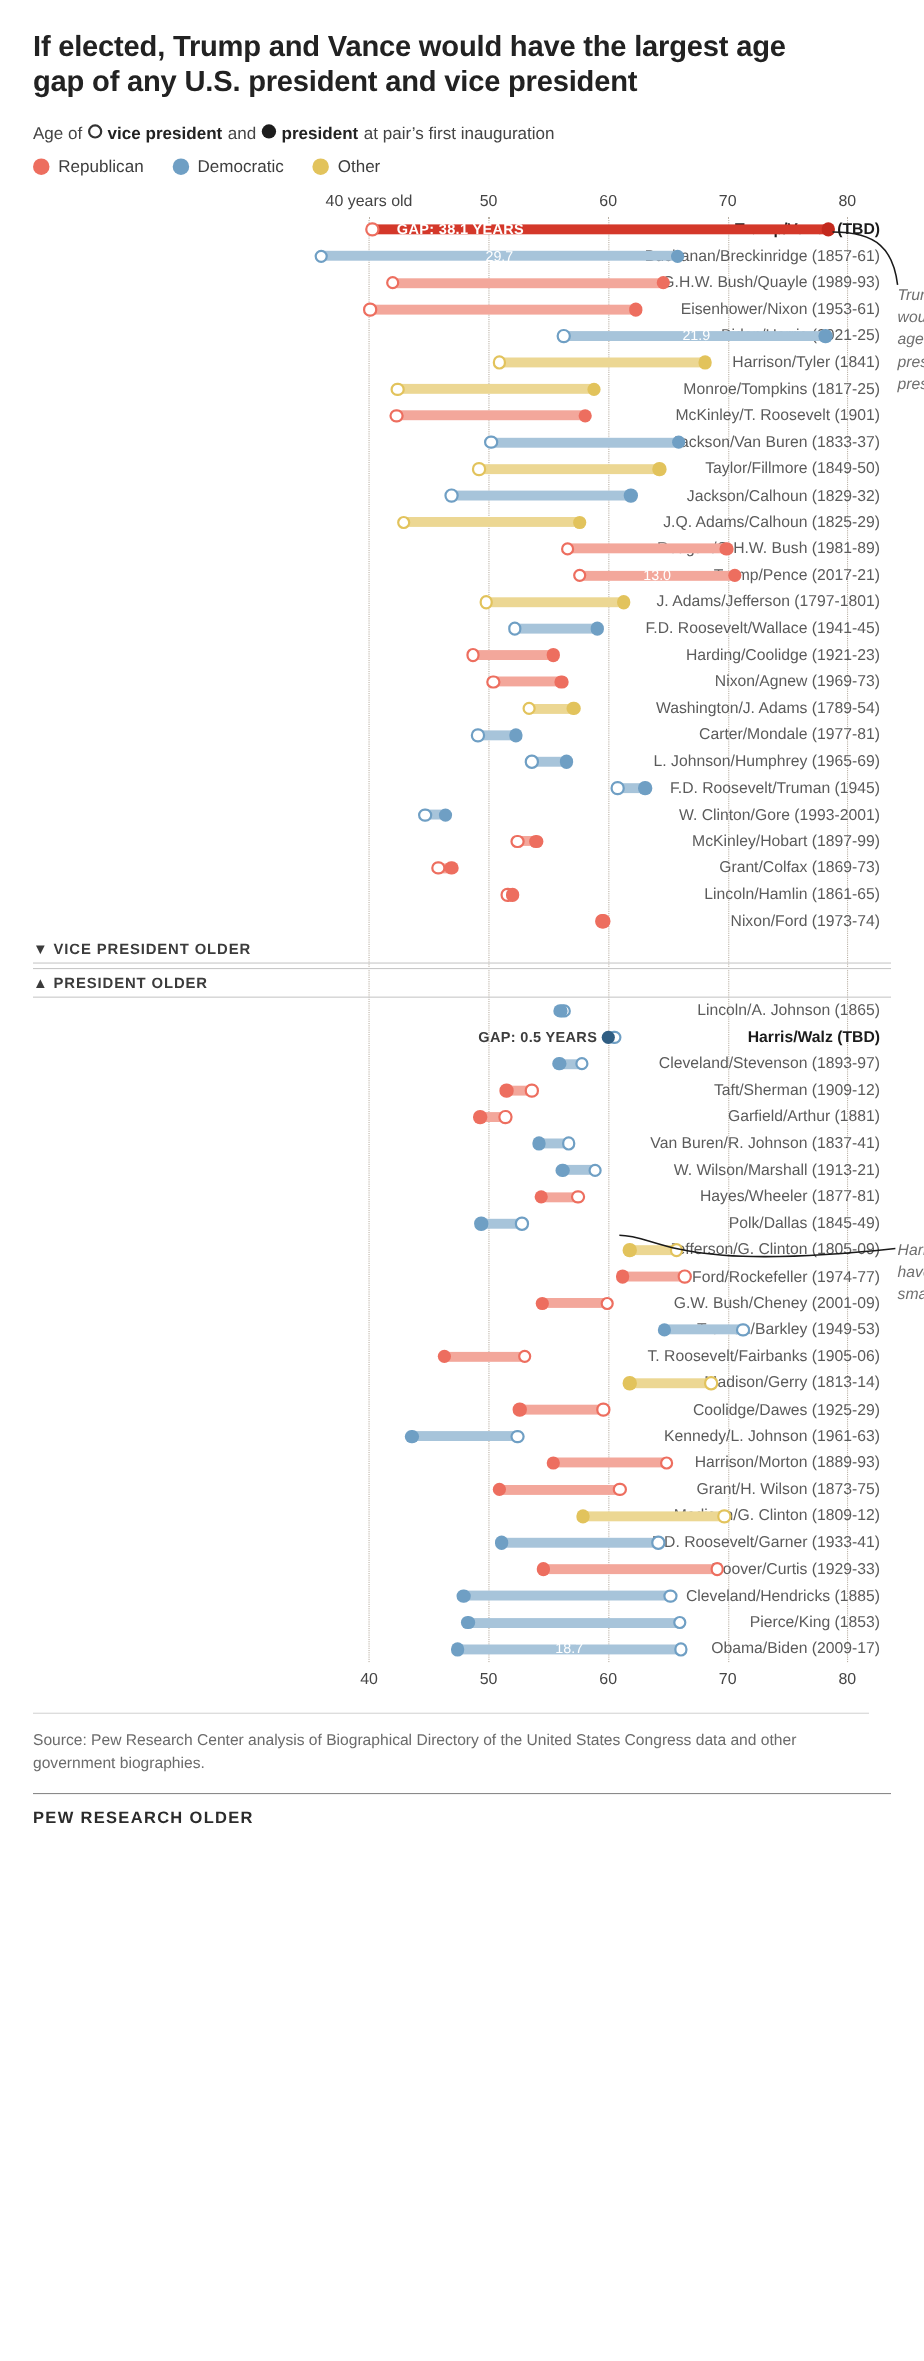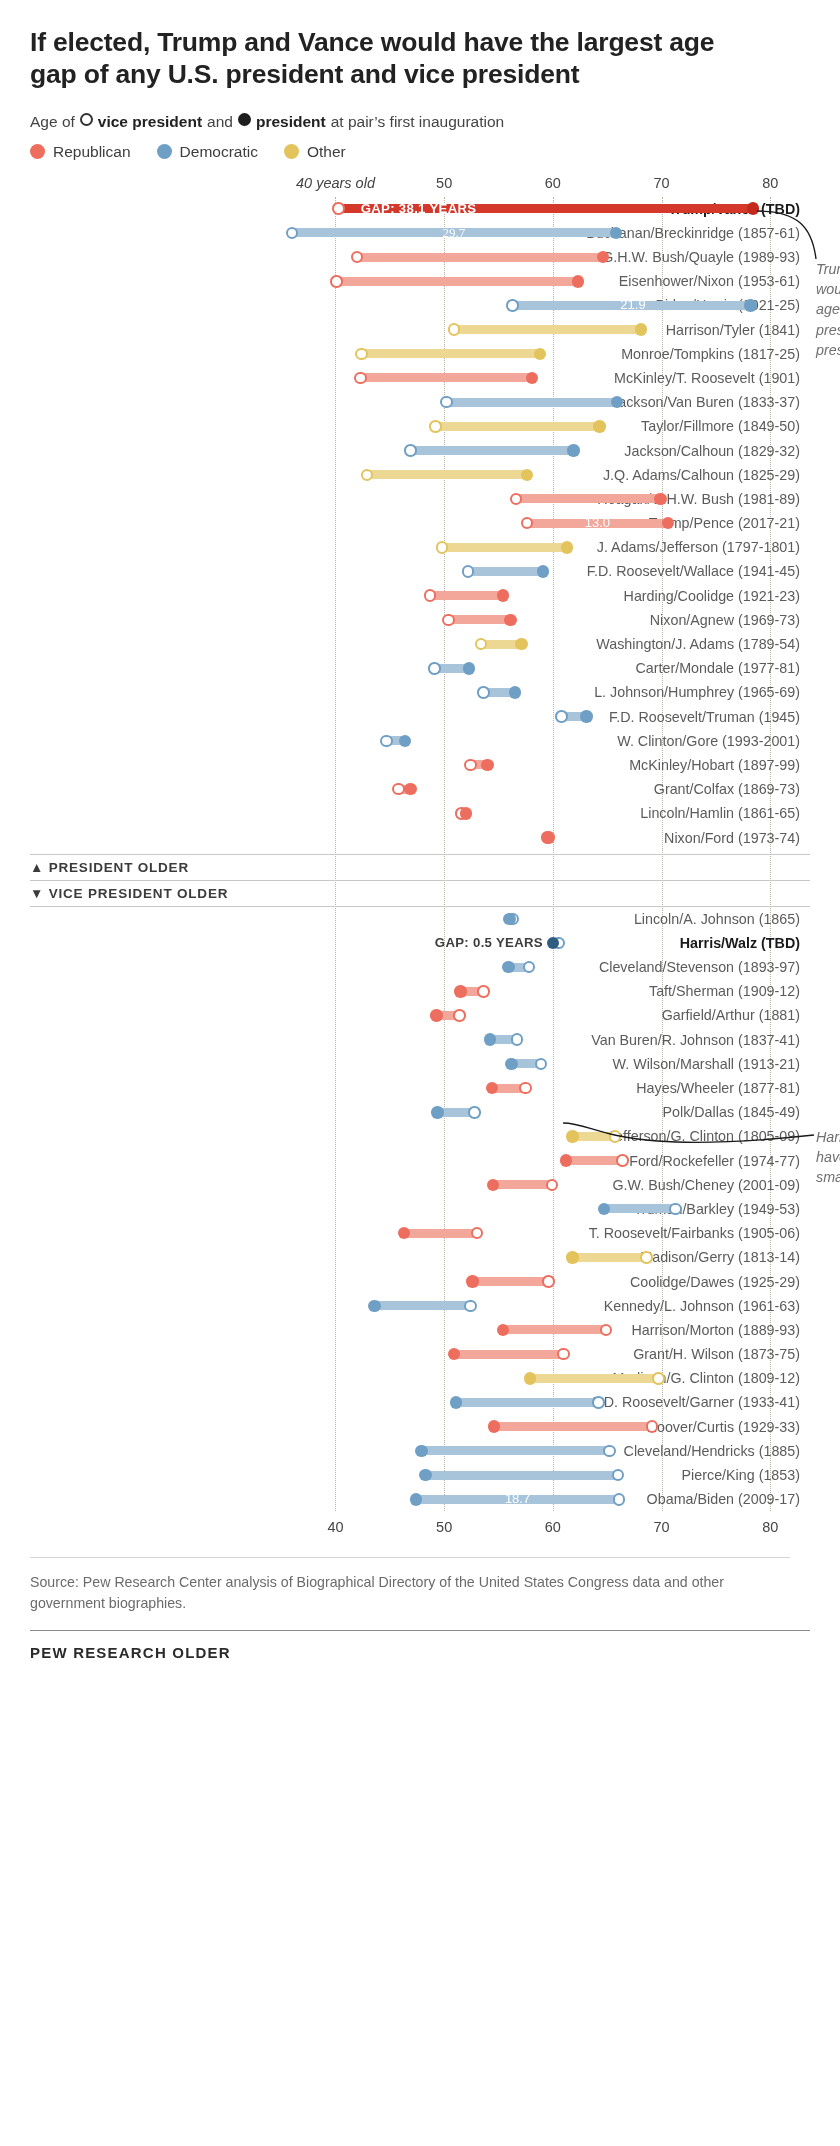--- a/index.html
+++ b/index.html
@@ -228,21 +228,21 @@
       <span>Democratic</span>
     </div>
     <div class="legend-item">
       <span class="legend-dot" style="background:#e2c35c"></span>
       <span>Other</span>
     </div>
   </div>
 
   <div class="chart">
     <div class="axis-top" id="axis-top">
-        <span class="axis-label" style="left: 305.478px; font-style: italic;">40 years old</span>
+        <span class="axis-label" style="left: 305.478px;">40 years old</span>
         <span class="axis-label" style="left: 414.174px;">50</span>
         <span class="axis-label" style="left: 522.87px;">60</span>
         <span class="axis-label" style="left: 631.565px;">70</span>
         <span class="axis-label" style="left: 740.261px;">80</span>
       </div>
     <div class="plot" id="plot">
       <div id="grid-layer" style="position: absolute; inset: 0px;">
           <div class="gridline" style="left: 305.478px;"></div>
           <div class="gridline" style="left: 414.174px;"></div>
           <div class="gridline" style="left: 522.87px;"></div>
@@ -255,21 +255,21 @@
             <div class="bar" style="left: 308.739px; width: 414.13px; background: rgb(212, 56, 42);"></div>
             <div class="dot open" style="left: 308.739px; border: 2.6px solid rgb(237, 110, 95);"></div>
             <div class="dot filled" style="left: 722.87px; background: rgb(195, 41, 29);"></div>
             <div class="gap-label onbar" style="left: 330.739px;">GAP: 38.1 YEARS</div>
           </div>
           <div class="row">
             <div class="row-label">Buchanan/Breckinridge (1857-61)</div>
             <div class="bar" style="left: 262px; width: 323.913px; background: rgb(167, 196, 218);"></div>
             <div class="dot open" style="left: 262px; border: 2.6px solid rgb(111, 159, 196);"></div>
             <div class="dot filled" style="left: 585.913px; background: rgb(111, 159, 196);"></div>
-            <div class="inline-num" style="left: 423.957px; font-family: Liberation Serif, serif;">29.7</div>
+            <div class="inline-num" style="left: 423.957px;">29.7</div>
           </div>
           <div class="row">
             <div class="row-label">G.H.W. Bush/Quayle (1989-93)</div>
             <div class="bar" style="left: 327.217px; width: 245.652px; background: rgb(243, 167, 155);"></div>
             <div class="dot open" style="left: 327.217px; border: 2.6px solid rgb(237, 110, 95);"></div>
             <div class="dot filled" style="left: 572.87px; background: rgb(237, 110, 95);"></div>
           </div>
           <div class="row">
             <div class="row-label">Eisenhower/Nixon (1953-61)</div>
             <div class="bar" style="left: 306.565px; width: 241.304px; background: rgb(243, 167, 155);"></div>
@@ -410,25 +410,25 @@
             <div class="dot open" style="left: 431.565px; border: 2.6px solid rgb(237, 110, 95);"></div>
             <div class="dot filled" style="left: 435.913px; background: rgb(237, 110, 95);"></div>
           </div>
           <div class="row">
             <div class="row-label">Nixon/Ford (1973-74)</div>
             <div class="bar" style="left: 517.435px; width: 2px; background: rgb(243, 167, 155);"></div>
             <div class="dot open" style="left: 517.435px; border: 2.6px solid rgb(237, 110, 95);"></div>
             <div class="dot filled" style="left: 518.522px; background: rgb(237, 110, 95);"></div>
           </div>
         </div>
+      <div class="section-band second" id="band-2">
+        <span>▼ VICE PRESIDENT OLDER</span>
+      </div>
       <div class="section-band" id="band-1">
         <span>▲ PRESIDENT OLDER</span>
-      </div>
-      <div class="section-band second" id="band-2">
-        <span>▼ VICE PRESIDENT OLDER</span>
       </div>
       <div id="rows-b" class="rows">
           <div class="row">
             <div class="row-label">Lincoln/A. Johnson (1865)</div>
             <div class="bar" style="left: 479.391px; width: 3.26087px; background: rgb(167, 196, 218);"></div>
             <div class="dot open" style="left: 482.652px; border: 2.6px solid rgb(111, 159, 196);"></div>
             <div class="dot filled" style="left: 479.391px; background: rgb(111, 159, 196);"></div>
           </div>
           <div class="row">
             <div class="row-label bold">Harris/Walz (TBD)</div>

